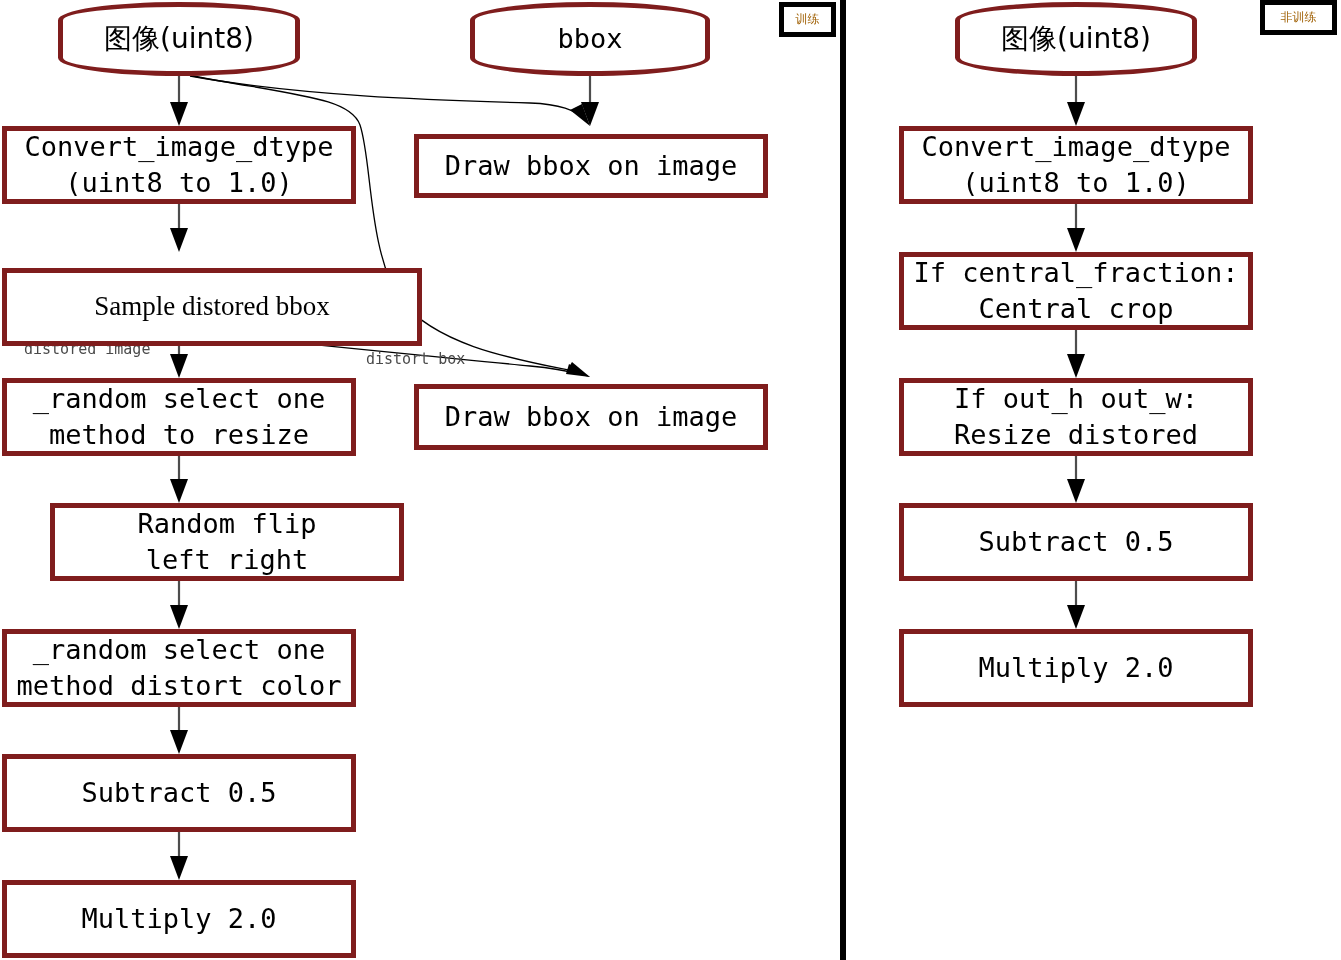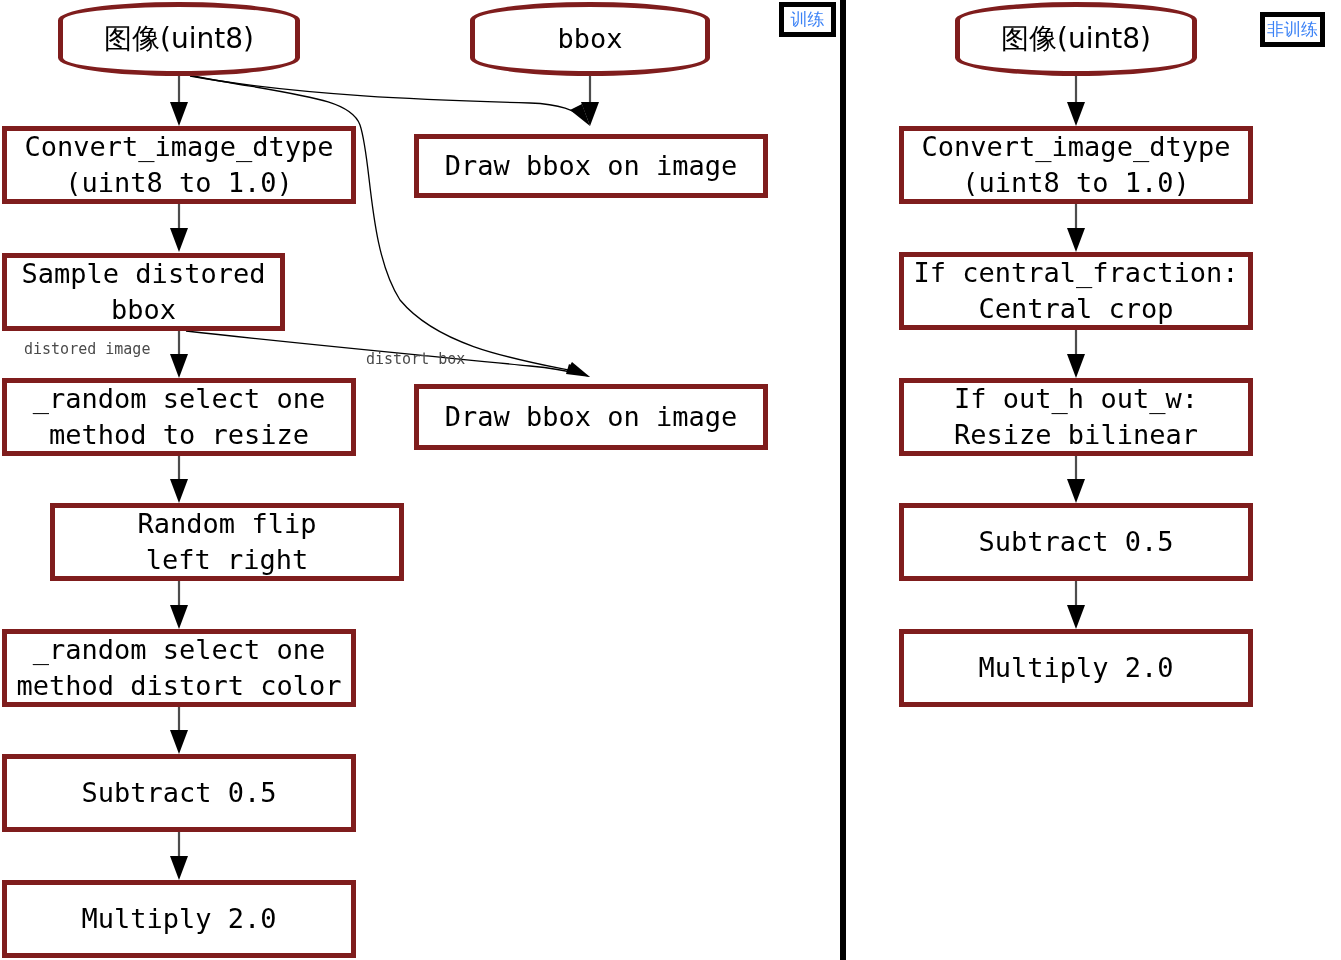--- a/index.html
+++ b/index.html
@@ -45,22 +45,22 @@
   
   .badge {
     position: absolute;
     box-sizing: border-box;
     background: #ffffff;
     border: 5px solid #000000;
     display: flex;
     align-items: center;
     justify-content: center;
     font-family: "DejaVu Sans", "Liberation Sans", sans-serif;
-    font-size: 17px;
-    color: #3b82f6;
+    font-size: 12px;
+    color: #a16207;
     line-height: 1;
     padding: 1px 2px 2px 2px;
   }
   
   .divider {
     position: absolute;
     background: #000000;
   }
   
   #edges {
@@ -181,32 +181,32 @@
       <polygon class="arrowhead" points="1076,629 1067,605 1085,605"></polygon>
     </g>
   </svg>
 
   <div class="edge-label" style="left:24px; top:340px;">distored image</div>
   <div class="edge-label" style="left:366px; top:350px;">distort box</div>
 
   <div class="divider" style="left:840px; top:0px; width:6px; height:960px;"></div>
 
   <div class="badge" style="left:779px; top:2px; width:57px; height:35px;">训练</div>
-  <div class="badge" style="left:1260px; top:12px; width:65px; height:35px;">非训练</div>
+  <div class="badge" style="left:1260px; top:0; width:77px; height:35px;">非训练</div>
 
   <div class="node stadium cjk" style="left:58px; top:2px; width:242px; height:74px;">图像(uint8)</div>
 
   <div class="node stadium" style="left:470px; top:2px; width:240px; height:74px;">bbox</div>
 
   <div class="node" style="left:2px; top:126px; width:354px; height:78px;">Convert_image_dtype
 (uint8 to 1.0)</div>
 
   <div class="node" style="left:414px; top:134px; width:354px; height:64px;">Draw bbox on image</div>
 
-  <div class="node" style="left:2px; top:253px; width:283px; height:78px;">Sample distored bbox</div>
+  <div class="node" style="left:2px; top:268px; width:420px; height:78px;font-family:Liberation Serif, serif;">Sample distored bbox</div>
 
   <div class="node" style="left:2px; top:378px; width:354px; height:78px;">_random select one
 method to resize</div>
 
   <div class="node" style="left:414px; top:384px; width:354px; height:66px;">Draw bbox on image</div>
 
   <div class="node" style="left:2px; top:503px; width:354px; height:78px;margin-left:48px;">Random flip
 left right</div>
 
   <div class="node" style="left:2px; top:629px; width:354px; height:78px;">_random select one
@@ -218,19 +218,19 @@
 
   <div class="node stadium cjk" style="left:955px; top:2px; width:242px; height:74px;">图像(uint8)</div>
 
   <div class="node" style="left:899px; top:126px; width:354px; height:78px;">Convert_image_dtype
 (uint8 to 1.0)</div>
 
   <div class="node" style="left:899px; top:252px; width:354px; height:78px;">If central_fraction:
 Central crop</div>
 
   <div class="node" style="left:899px; top:378px; width:354px; height:78px;">If out_h out_w:
-Resize bilinear</div>
+Resize distored</div>
 
   <div class="node" style="left:899px; top:503px; width:354px; height:78px;">Subtract 0.5</div>
 
   <div class="node" style="left:899px; top:629px; width:354px; height:78px;">Multiply 2.0</div>
 
 </div>
 
 </body></html>

